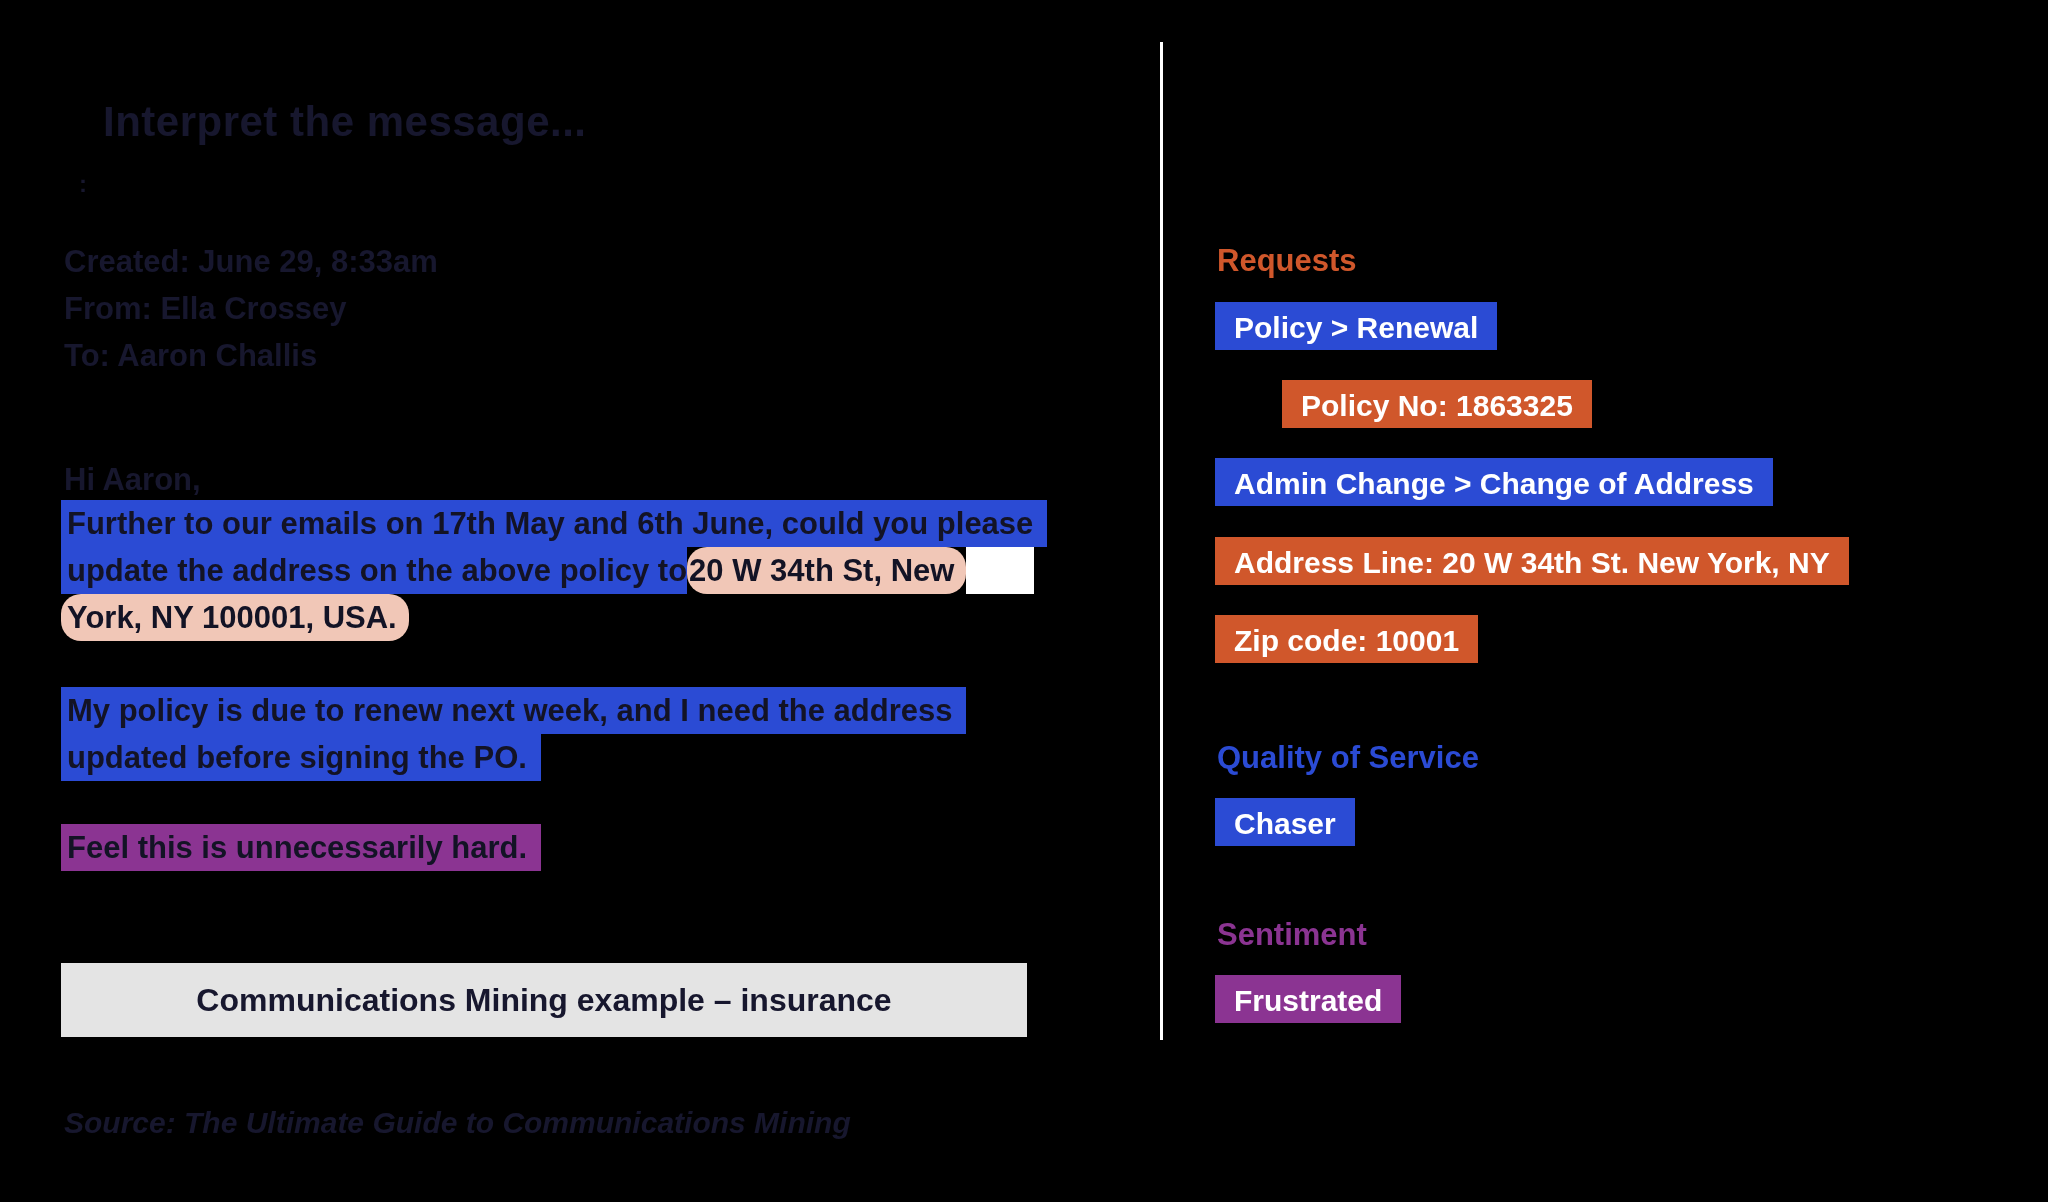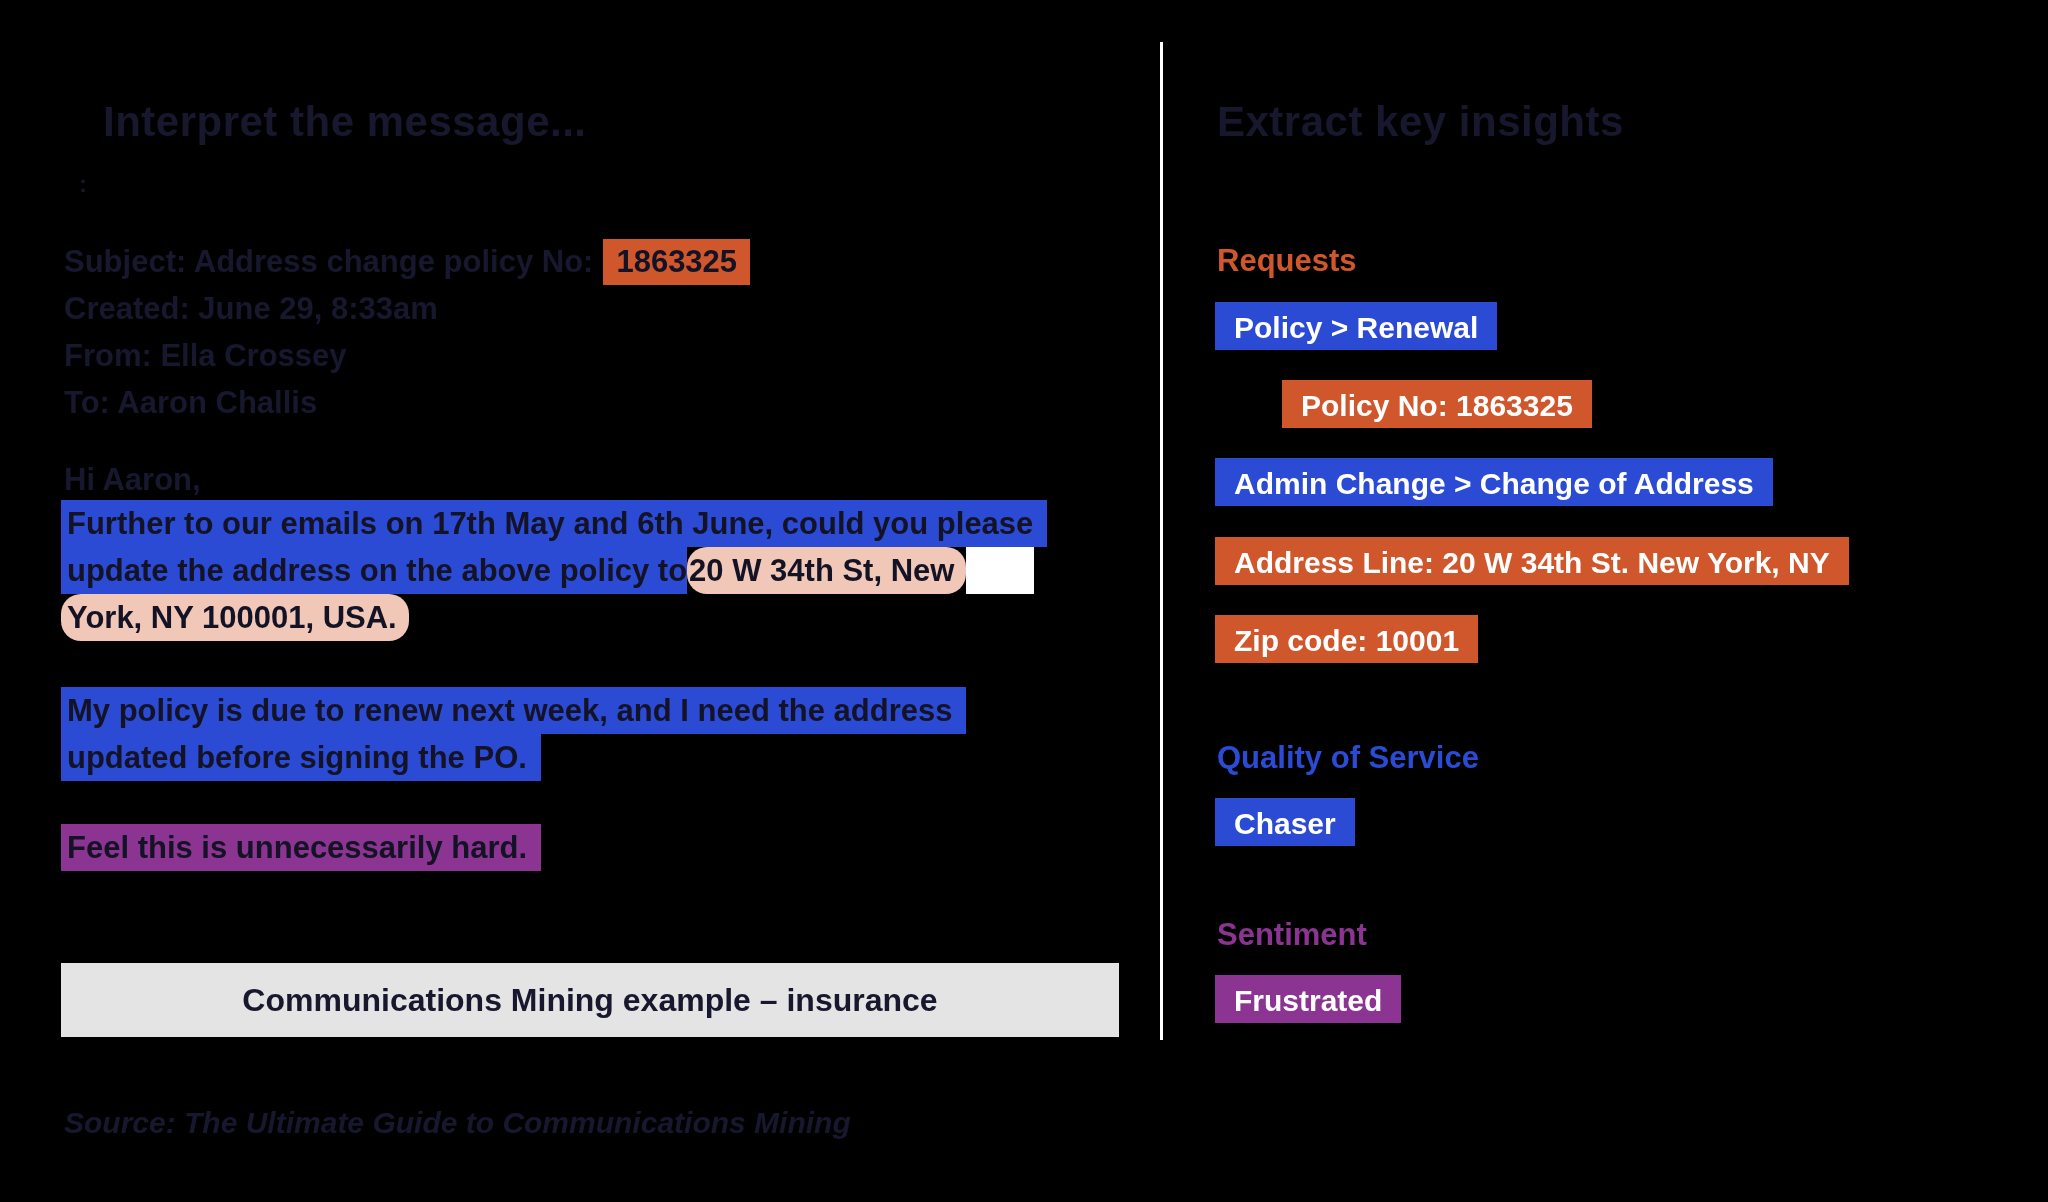--- a/index.html
+++ b/index.html
@@ -19,21 +19,21 @@
   }
   .greeting{font-size:31px;font-weight:600;color:#17172e;white-space:nowrap;}
   .bodyline{font-size:31px;font-weight:600;line-height:47px;color:#131325;white-space:nowrap;}
   .hl{display:inline-block;line-height:47px;height:47px;vertical-align:top;}
   .hl-blue{background:#2b4bd4;padding:0 14px 0 6px;}
   .hl-blue.no-r{padding-right:0;}
   .hl-pink{background:#f1c7b7;padding:0 12px 0 2px;border-radius:20px;}
   .hl-purple{background:#8b3492;padding:0 14px 0 6px;}
   .gapbox{display:inline-block;width:68px;height:47px;background:#ffffff;vertical-align:top;}
   .caption-bar{
-    left:61px;top:963px;width:1058px;height:74px;background:#e4e4e4;
+    left:61px;top:963px;width:966px;height:74px;background:#e4e4e4;
     display:flex;align-items:center;justify-content:center;
   }
   .caption-text{font-size:32px;font-weight:700;color:#17172e;white-space:nowrap;}
   .source-line{font-size:30px;font-weight:700;font-style:italic;color:#17172e;white-space:nowrap;}
   
   .divider{left:1160px;top:42px;width:3px;height:998px;background:#ffffff;}
   
   .sec-label{font-size:31px;font-weight:700;white-space:nowrap;}
   .sec-orange{color:#d0572b;}
   .sec-blue{color:#2b4bd4;}
@@ -49,21 +49,20 @@
 </head>
 <body>
 
 <div id="stage">
 
   <div class="abs panel-title" style="left:103px;top:98px;">Interpret the message...</div>
 
   <div class="abs stray" style="left:79px;top:170px;">:</div>
 
   <div class="abs email-head" style="left:64px;top:238px;">
-    <div class="row"><span>Subject: Address change policy No:</span><span class="hl-num">1863325</span></div>
     <div class="row">Created: June 29, 8:33am</div>
     <div class="row">From: Ella Crossey</div>
     <div class="row">To: Aaron Challis</div>
   </div>
 
   <div class="abs greeting" style="left:64px;top:462px;">Hi Aaron,</div>
 
   <div class="abs bodyline" style="left:61px;top:500px;"><span class="hl hl-blue">Further to our emails on 17th May and 6th June, could you please</span></div>
 
   <div class="abs bodyline" style="left:61px;top:547px;"><span class="hl hl-blue no-r">update the address on the above policy to </span><span class="hl hl-pink">20 W 34th St, New</span><span class="gapbox"></span></div>
@@ -77,21 +76,20 @@
   <div class="abs bodyline" style="left:61px;top:824px;"><span class="hl hl-purple">Feel this is unnecessarily hard.</span></div>
 
   <div class="abs caption-bar">
     <span class="caption-text">Communications Mining example – insurance</span>
   </div>
 
   <div class="abs source-line" style="left:64px;top:1106px;">Source: The Ultimate Guide to Communications Mining</div>
 
   <div class="abs divider"></div>
 
-  <div class="abs panel-title" style="left:1217px;top:98px;">Extract key insights</div>
 
   <div class="abs sec-label sec-orange" style="left:1217px;top:243px;">Requests</div>
 
   <div class="abs tag tag-blue" style="left:1215px;top:302px;">Policy &gt; Renewal</div>
   <div class="abs tag tag-orange" style="left:1282px;top:380px;">Policy No: 1863325</div>
   <div class="abs tag tag-blue" style="left:1215px;top:458px;">Admin Change &gt; Change of Address</div>
   <div class="abs tag tag-orange" style="left:1215px;top:537px;">Address Line: 20 W 34th St. New York, NY</div>
   <div class="abs tag tag-orange" style="left:1215px;top:615px;">Zip code: 10001</div>
 
   <div class="abs sec-label sec-blue" style="left:1217px;top:740px;">Quality of Service</div>

